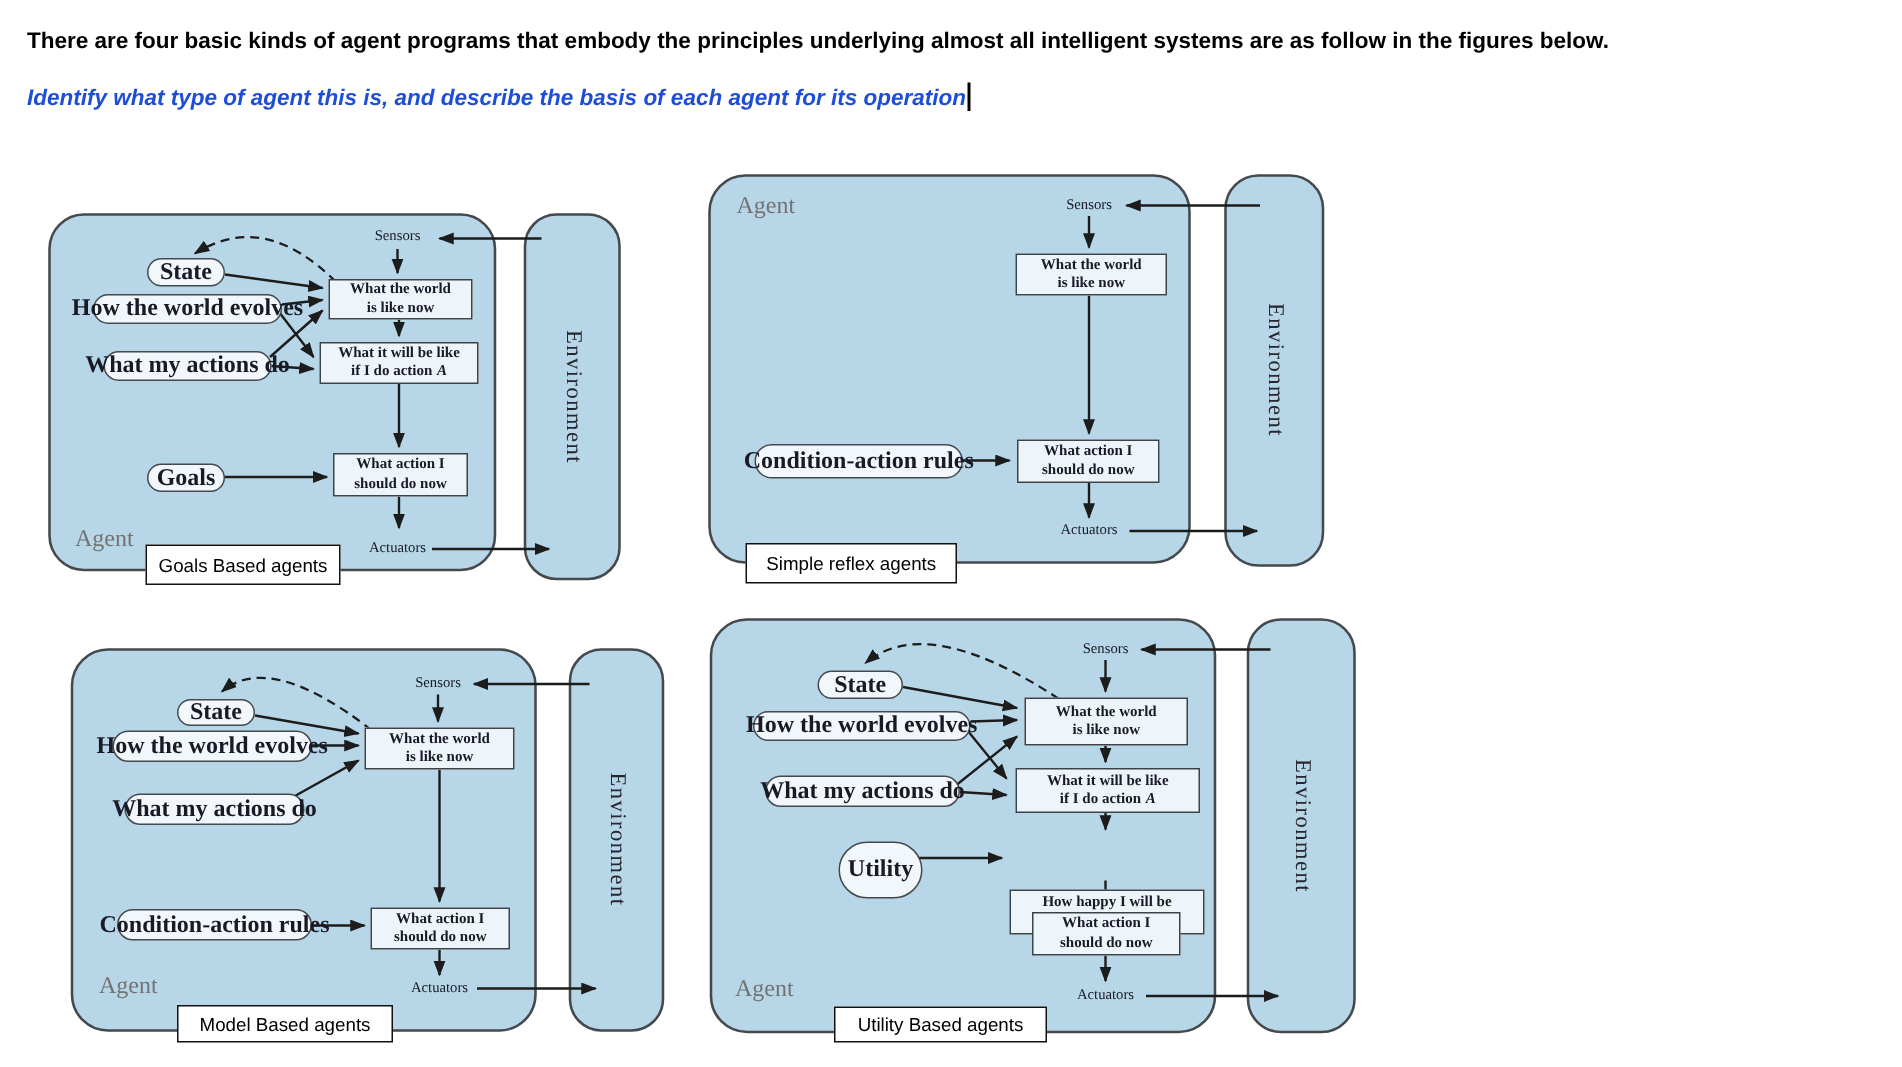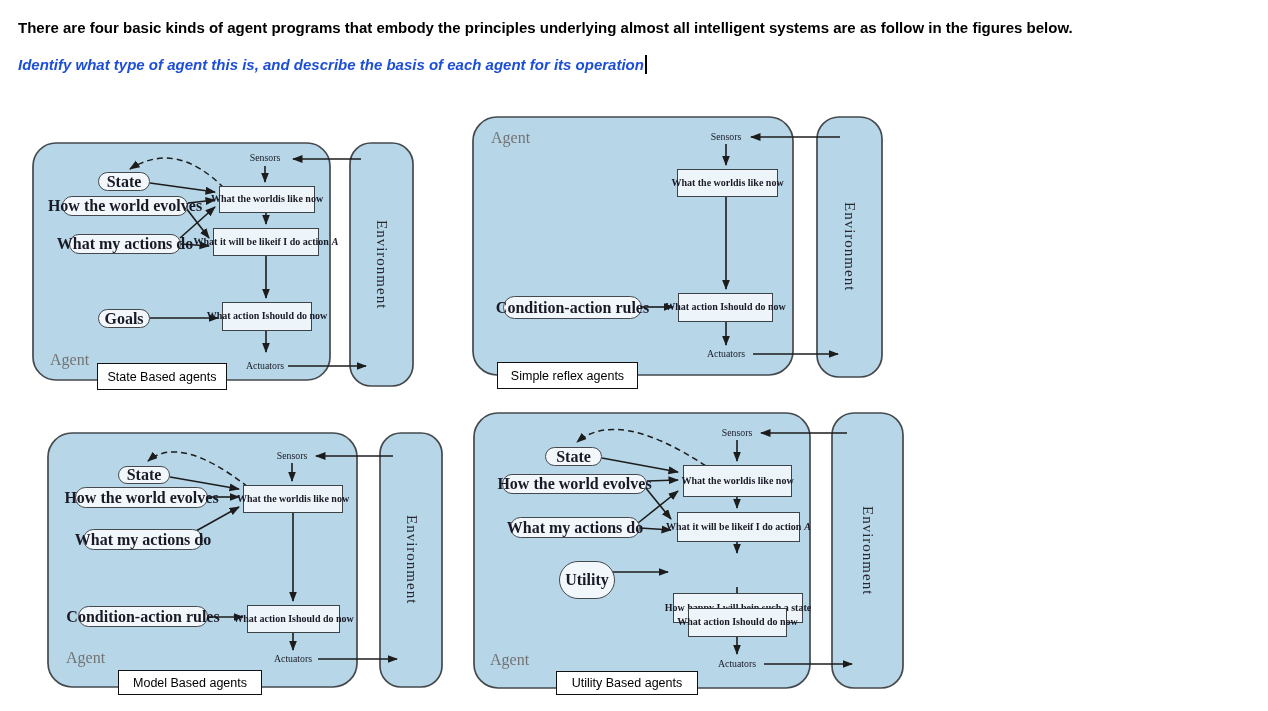--- a/index.html
+++ b/index.html
@@ -9,21 +9,21 @@
           font-family:"Liberation Sans","DejaVu Sans",sans-serif;font-weight:bold;font-size:15px;color:#000;}
   .title-red{color:#1d4ed8;font-style:italic;}
   .caret{display:inline-block;width:2px;height:19px;background:#000;vertical-align:-4px;margin-left:1px;}
   svg.layer{position:absolute;left:0;top:0;z-index:1;}
   .ln{stroke:#1c1c1c;stroke-width:1.6;fill:none;marker-end:url(#ah);}
   .dash{stroke-dasharray:6 4;stroke-width:1.5;}
   .agent-rect{fill:#b7d7e8;stroke:#45494d;stroke-width:1.7;}
   .oval{position:absolute;z-index:2;display:flex;align-items:center;justify-content:center;
         background:#f1f7fb;border:1.6px solid #45494d;border-radius:999px;
         font-weight:bold;font-size:16px;color:#1a1a26;white-space:nowrap;box-sizing:border-box;}
-  .nbox{position:absolute;z-index:2;display:flex;flex-direction:row;align-items:center;justify-content:center;
+  .nbox{position:absolute;z-index:2;display:flex;flex-direction:column;align-items:center;justify-content:center;
         background:#eef5fa;border:1.6px solid #3d4247;font-weight:bold;font-size:10px;line-height:1.22;
         color:#1a1a26;text-align:center;box-sizing:border-box;}
   .nbox .it{font-style:italic;margin-left:3px;}
   .bl{white-space:nowrap;}
   .slabel{position:absolute;z-index:2;font-weight:normal;font-size:9.8px;color:#1a1a26;
         text-align:center;white-space:nowrap;}
   .agent-lbl{position:absolute;z-index:2;font-size:16px;color:#737373;}
   .env-lbl{position:absolute;z-index:2;display:flex;align-items:center;justify-content:center;
         font-size:15px;color:#26262e;writing-mode:vertical-rl;letter-spacing:1px;}
   .caption{position:absolute;z-index:3;display:flex;align-items:center;justify-content:center;
@@ -124,21 +124,21 @@
     <div class="bl">What it will be like</div>
     <div class="bl"><span>if I do action</span><span class="it">A</span></div>
   </div>
   <div class="nbox" style="left:222px;top:302px;width:90px;height:29px;">
     <div class="bl">What action I</div>
     <div class="bl">should do now</div>
   </div>
   <div class="slabel" style="left:240px;top:360px;width:50px;">Actuators</div>
   <div class="agent-lbl" style="left:50px;top:351px;">Agent</div>
   <div class="env-lbl" style="left:350px;top:143px;width:63px;height:243px;">Environment</div>
-  <div class="caption" style="left:97px;top:363px;width:130px;height:27px;">State Based agents</div>
+  <div class="caption" style="left:97px;top:363px;width:130px;height:27px;">Goals Based agents</div>
 
   <div class="agent-lbl" style="left:491px;top:129px;">Agent</div>
   <div class="slabel" style="left:701px;top:131px;width:50px;">Sensors</div>
   <div class="nbox" style="left:677px;top:169px;width:101px;height:28px;">
     <div class="bl">What the world</div>
     <div class="bl">is like now</div>
   </div>
   <div class="oval" style="left:503px;top:296px;width:139px;height:23px;">Condition-action rules</div>
   <div class="nbox" style="left:678px;top:293px;width:95px;height:29px;">
     <div class="bl">What action I</div>

